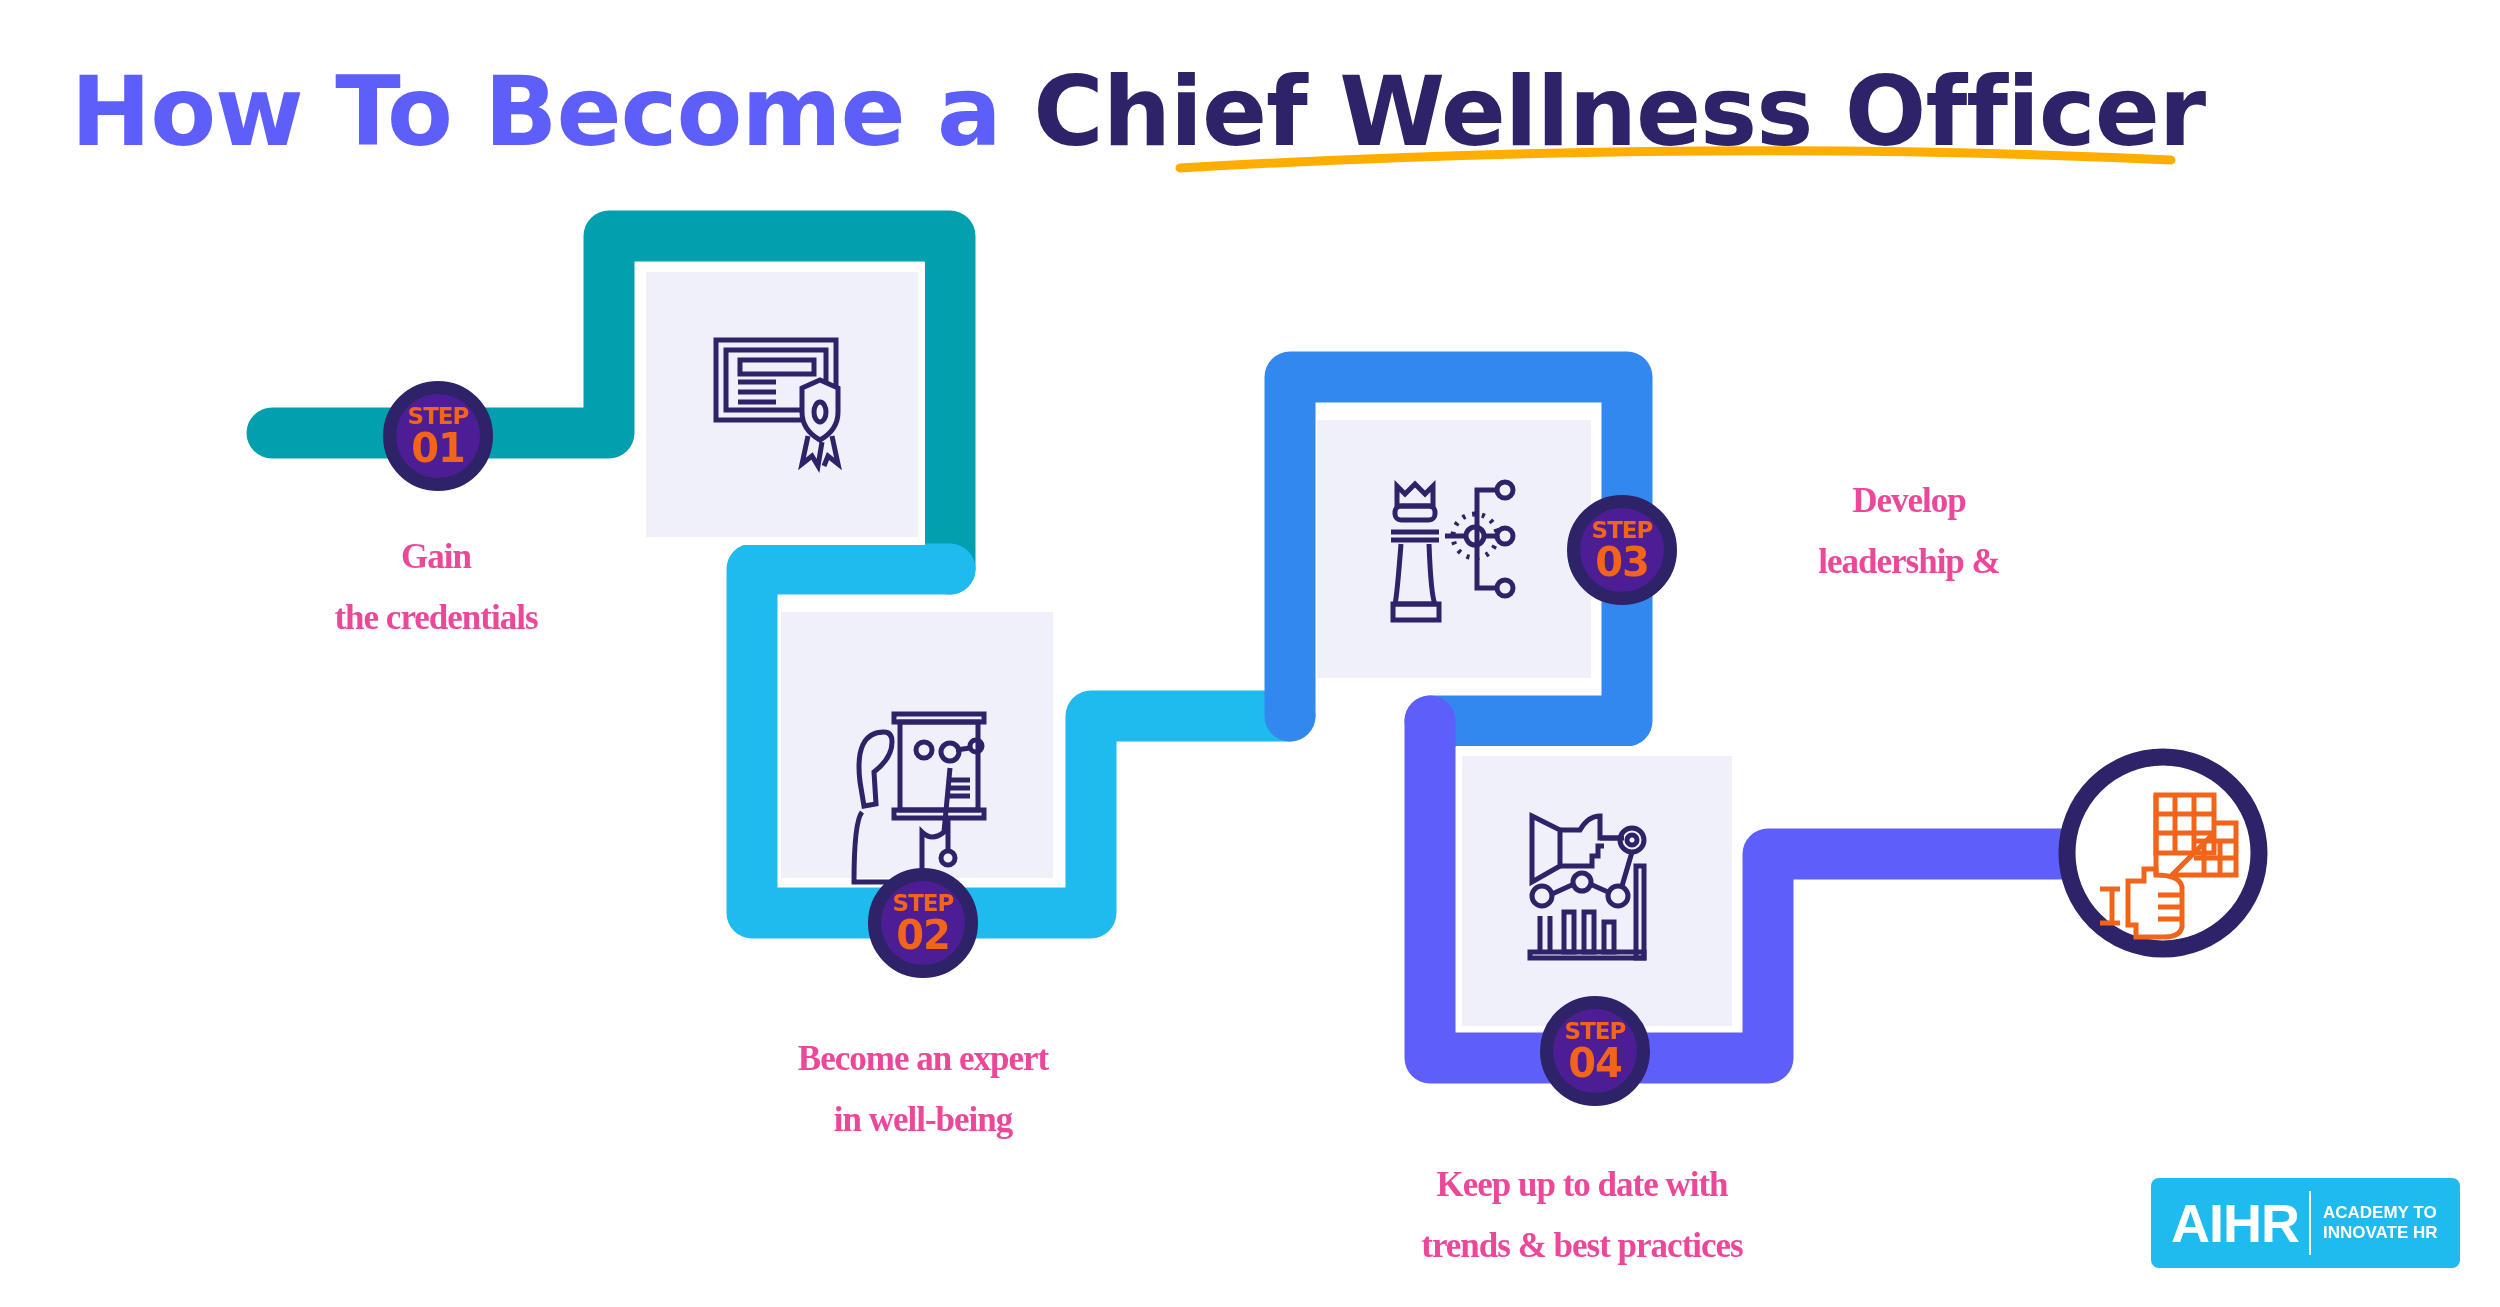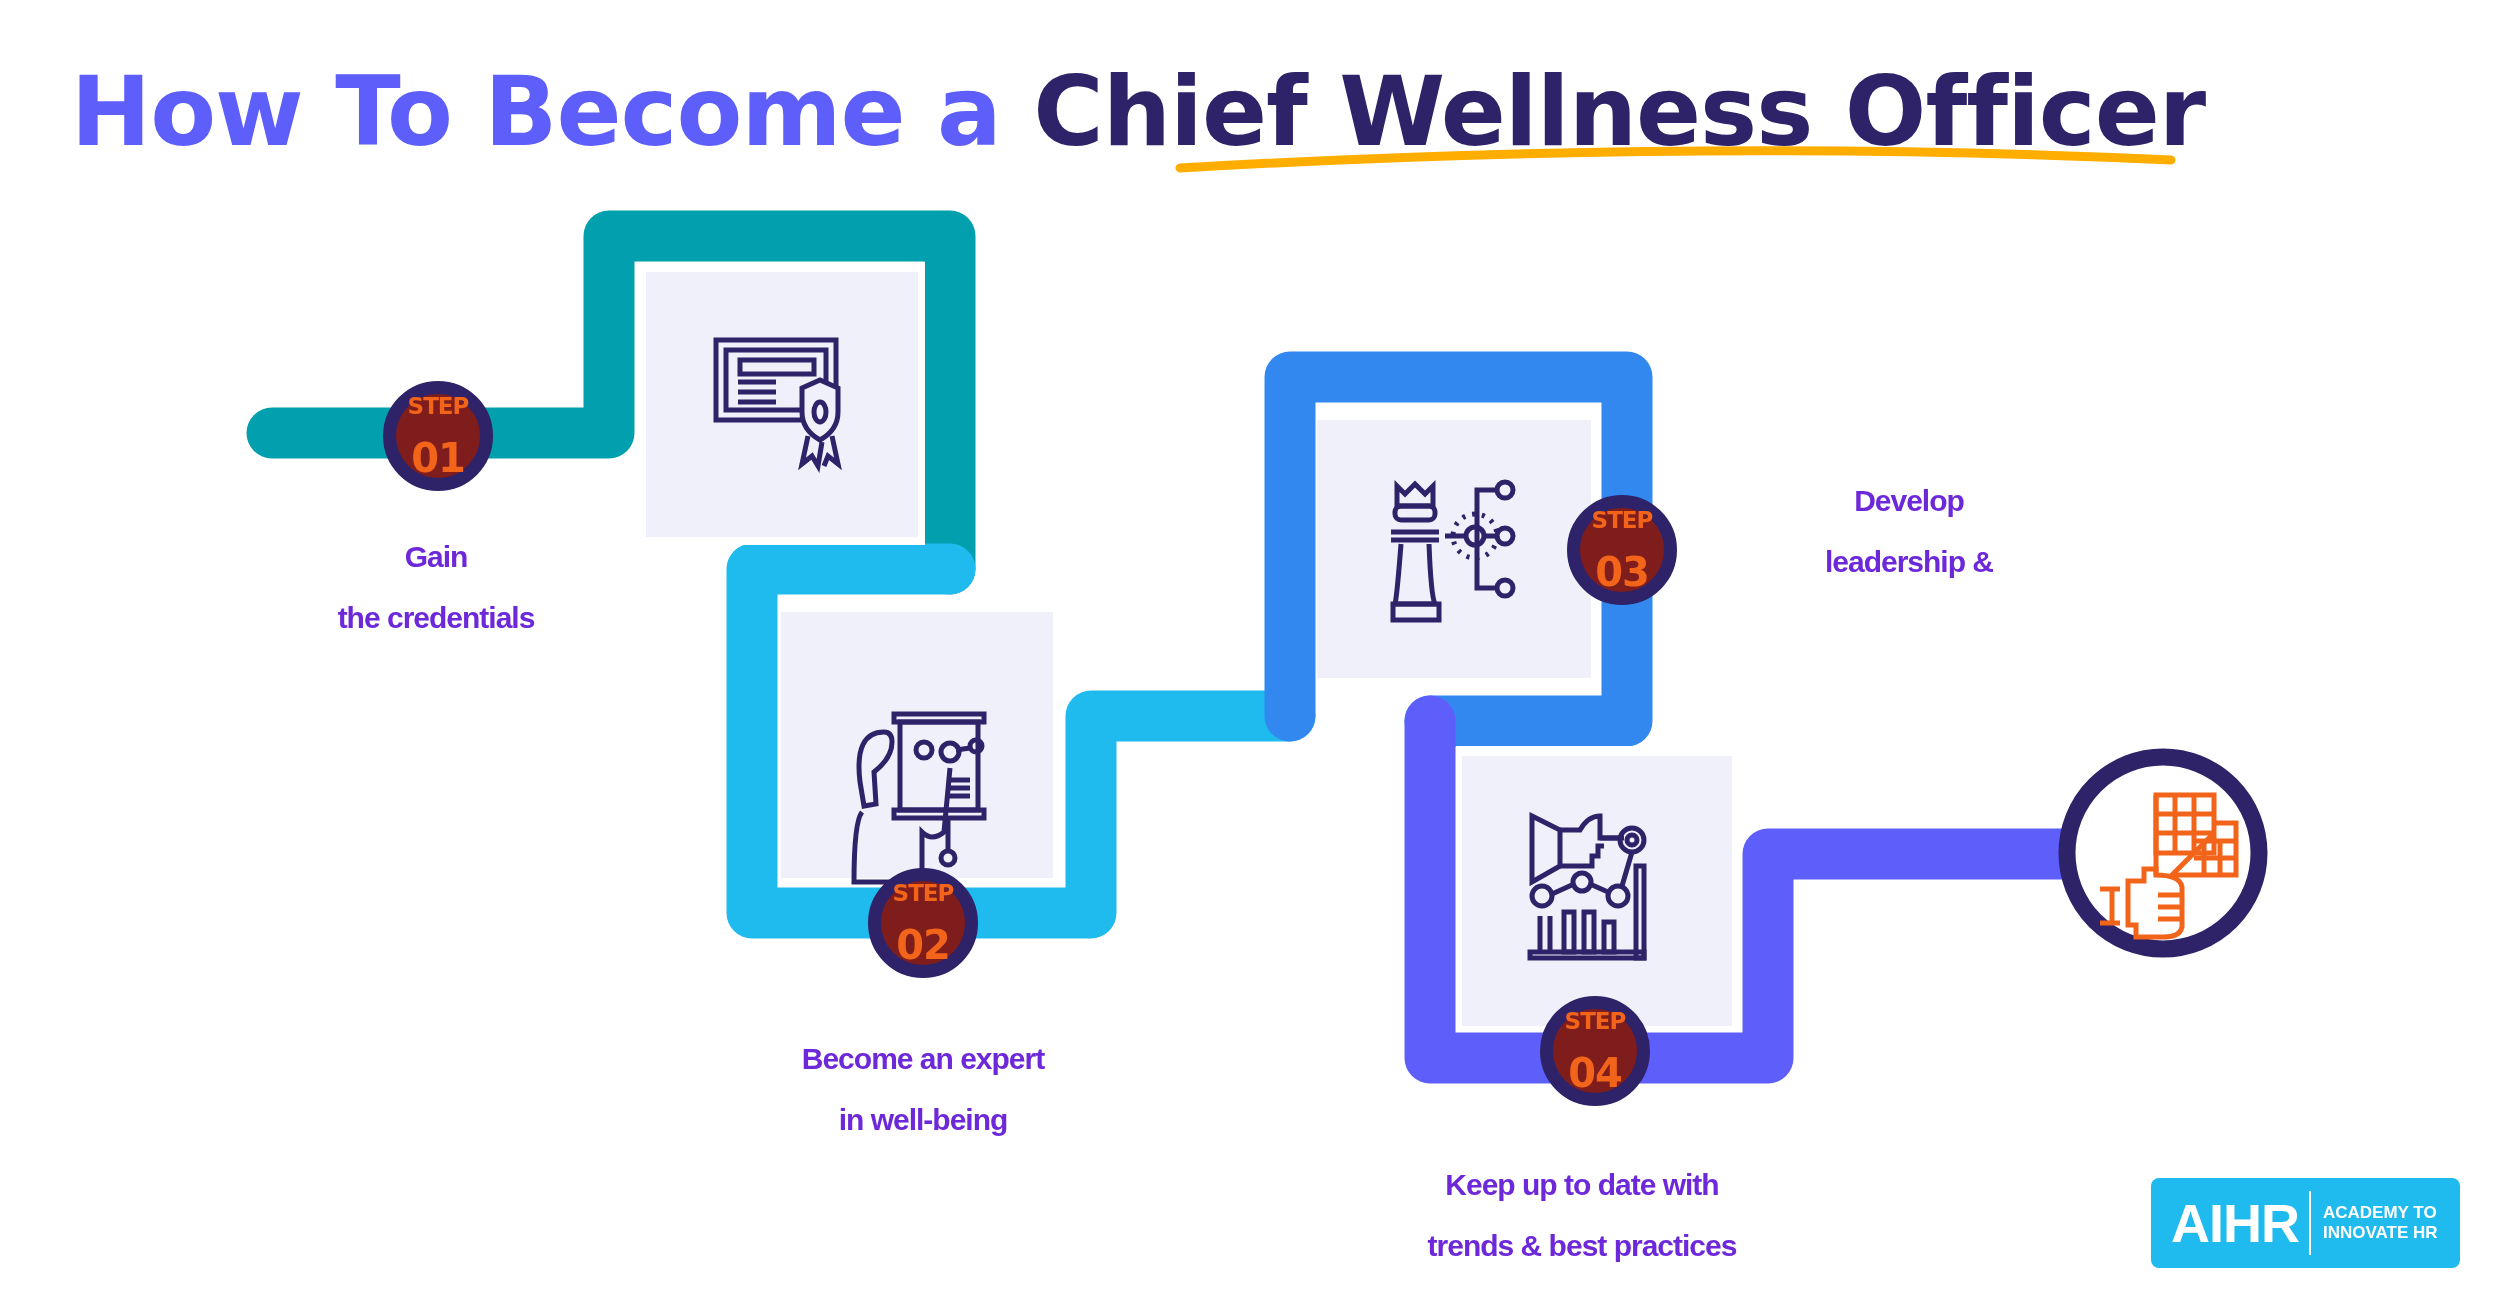--- a/index.html
+++ b/index.html
@@ -7,29 +7,29 @@
          font-family: "Liberation Sans", "DejaVu Sans", sans-serif; }
   .title {
     position: absolute; left: 0; top: 56px; width: 2276px; text-align: center;
     font-size: 96px; font-weight: bold; letter-spacing: -1px; white-space: nowrap;
     font-family: "DejaVu Sans", sans-serif;
   }
   .title .part1 { color: #5E5EFB; }
   .title .part2 { color: #2E2268; }
   svg.paths { position: absolute; left: 0; top: 0; }
   .label {
-    position: absolute; text-align: center; color: #6d28d9; font-weight: bold;
-    font-size: 30px; line-height: 61px; white-space: nowrap;
-    font-family: Liberation Sans, sans-serif; letter-spacing: -1px;
+    position: absolute; text-align: center; color: #ec4899; font-weight: bold;
+    font-size: 35px; line-height: 61px; white-space: nowrap;
+    font-family: Liberation Serif, serif; letter-spacing: -1px;
     transform: translateX(-50%);
   }
   .step-badge {
     position: absolute; width: 110px; height: 110px; border-radius: 50%;
-    background: #7f1d1d; border: 13px solid #2E2268; box-sizing: border-box;
-    display: flex; flex-direction: column; align-items: center; justify-content: space-between;
+    background: #4c1d95; border: 13px solid #2E2268; box-sizing: border-box;
+    display: flex; flex-direction: column; align-items: center; justify-content: center;
     transform: translate(-50%, -50%);
     font-family: "DejaVu Sans", sans-serif; font-weight: bold; color: #F26419;
   }
   .step-badge .s { font-size: 23px; line-height: 24px; letter-spacing: -1px; }
   .step-badge .n { font-size: 40px; line-height: 40px; letter-spacing: -1px; }
   .logo {
     position: absolute; left: 2151px; top: 1178px; width: 309px; height: 90px;
     background: #1FBAEE; border-radius: 8px; display: flex; align-items: center;
     box-sizing: border-box; padding-left: 20px; color: #fff;
     font-family: "Liberation Sans", sans-serif; font-weight: bold;

